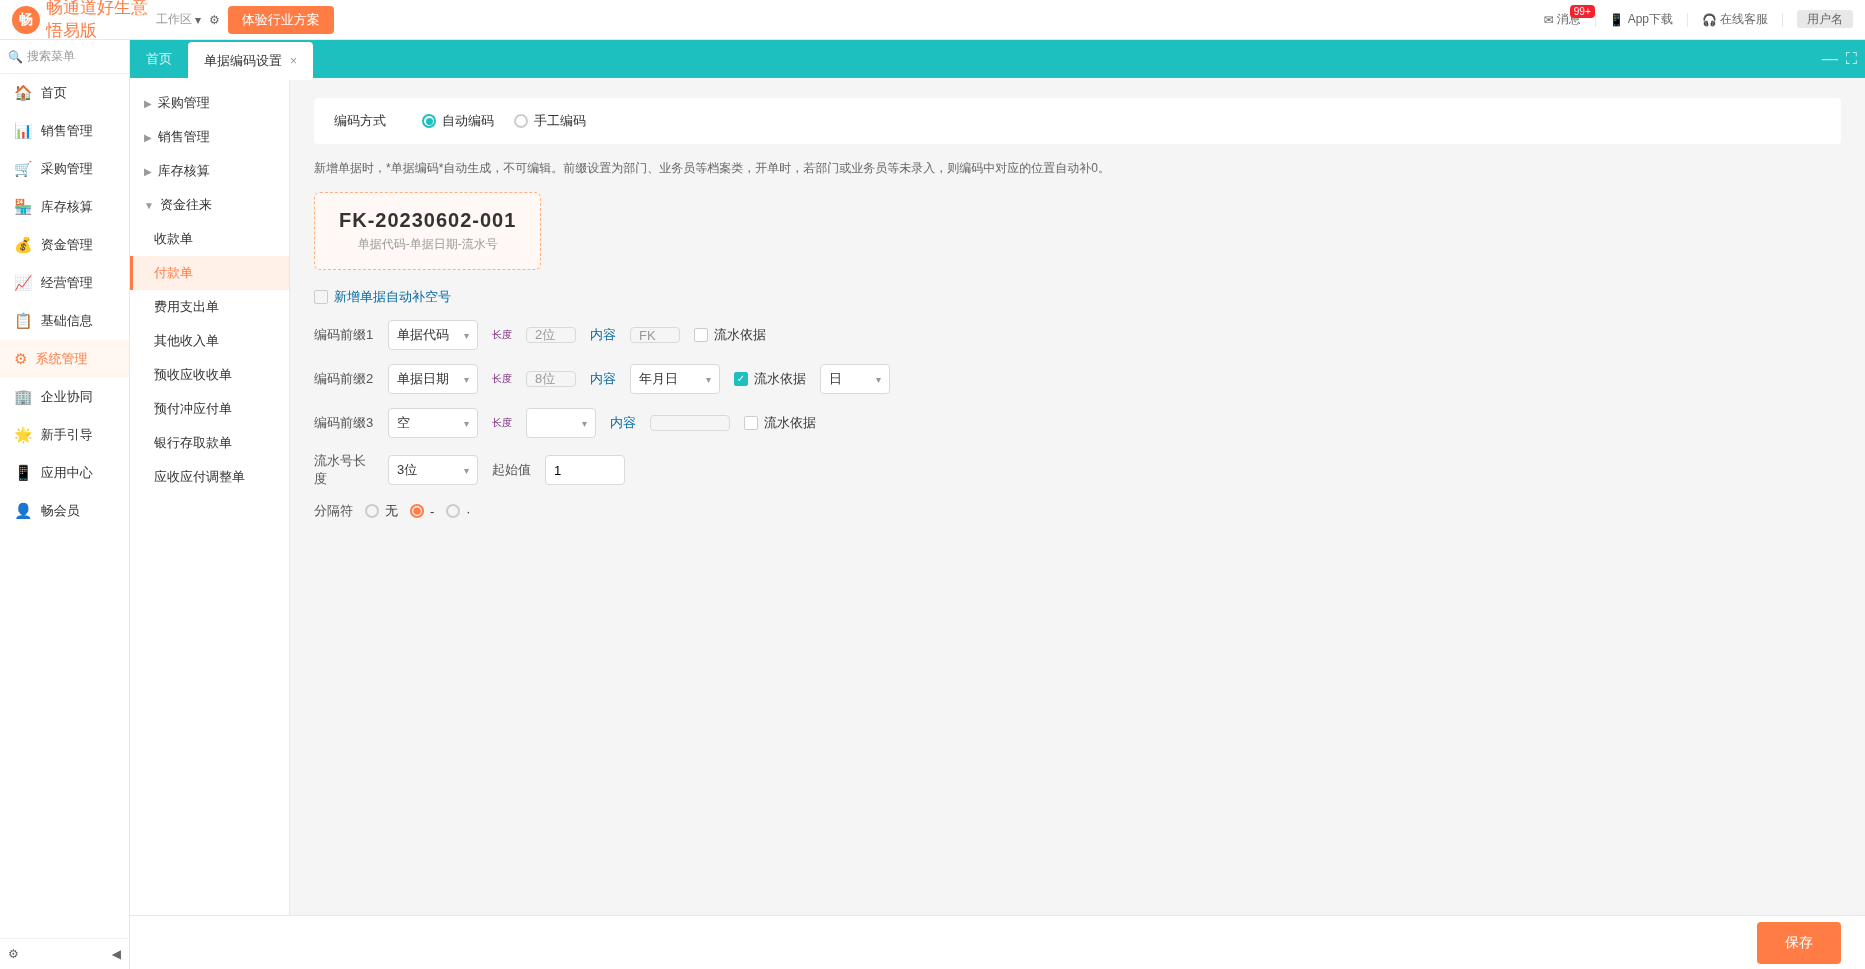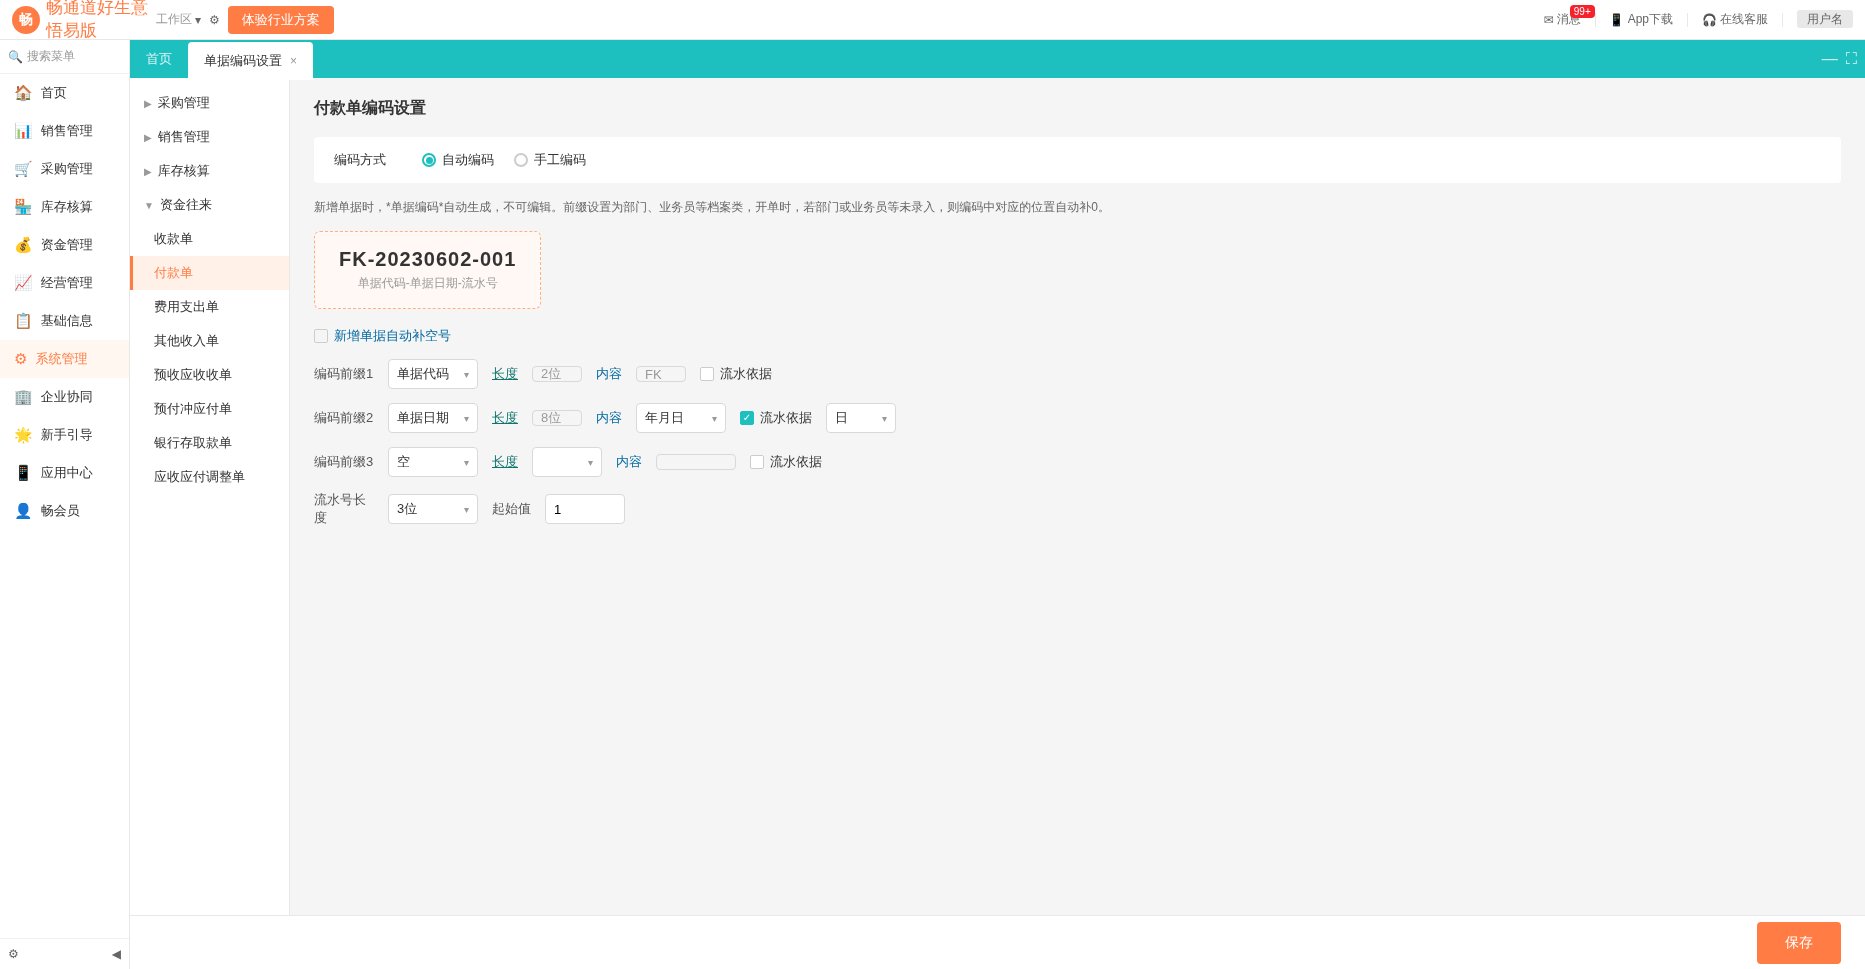--- a/index.html
+++ b/index.html
@@ -92,21 +92,21 @@
     .sep-radio-dot.checked { border-color: #ff7d45; position: relative; }
     .sep-radio-dot.checked::after { content: ''; width: 7px; height: 7px; border-radius: 50%; background: #ff7d45; position: absolute; top: 50%; left: 50%; transform: translate(-50%, -50%); }
     .sep-radio-dot-wrap { position: relative; width: 14px; height: 14px; }
 
     
     .bottom-bar { height: 54px; background: #fff; border-top: 1px solid #e8e8e8; display: flex; align-items: center; justify-content: flex-end; padding: 0 24px; flex-shrink: 0; }
     .save-btn { background: #ff7d45; color: #fff; border: none; border-radius: 4px; padding: 12px 28px; font-size: 14px; cursor: pointer; }
 
     .content-wrapper { display: flex; flex: 1; overflow: hidden; }
 
-    .length-label { font-size: 13px; color: #0f766e; flex-shrink: 0; text-decoration: underline; }
+    .length-label { font-size: 10px; color: #701a75; flex-shrink: 0; }
     .content-label { font-size: 13px; color: #0369a1; flex-shrink: 0; }
   </style>
 </head>
 <body>
 
 <div class="top-bar">
   <div class="top-bar-left">
     <div class="top-bar-logo">
       <div class="logo-icon">畅</div>
       <div class="logo-text">
@@ -256,21 +256,20 @@
           <div class="sub-sidebar-item">费用支出单</div>
           <div class="sub-sidebar-item">其他收入单</div>
           <div class="sub-sidebar-item">预收应收收单</div>
           <div class="sub-sidebar-item">预付冲应付单</div>
           <div class="sub-sidebar-item">银行存取款单</div>
           <div class="sub-sidebar-item">应收应付调整单</div>
         </div>
       </div>
 
       <div class="page-content">
-        <div class="page-title">付款单编码设置</div>
 
         
         <div class="section-card">
           <div class="radio-group">
             <span class="section-label">编码方式</span>
             <div class="radio-item">
               <div class="radio-dot checked"></div>
               <span>自动编码</span>
             </div>
             <div class="radio-item">
@@ -367,20 +366,39 @@
           <span class="form-label">流水号长度</span>
           <div class="form-select">
             <span>3位</span>
             <span class="arrow">▾</span>
           </div>
           <span class="form-label" style="width:auto;">起始值</span>
           <input type="text" class="form-input" value="1" style="width: 80px;">
         </div>
 
         
+        <div class="sep-row">
+          <span class="sep-label">分隔符</span>
+          <div class="sep-radio">
+            <div class="sep-radio-dot"></div>
+            <span>无</span>
+          </div>
+          <div class="sep-radio">
+            <div class="sep-radio-dot-wrap">
+              <div class="sep-radio-dot checked" style="position: relative; border-color: rgb(255, 125, 69);">
+                  <div style="width: 7px; height: 7px; border-radius: 50%; background: rgb(255, 125, 69); position: absolute; top: 50%; left: 50%; transform: translate(-50%, -50%);"></div>
+                </div>
+            </div>
+            <span>-</span>
+          </div>
+          <div class="sep-radio">
+            <div class="sep-radio-dot"></div>
+            <span>·</span>
+          </div>
+        </div>
 
       </div>
     </div>
 
     <div class="bottom-bar">
       <button class="save-btn">保存</button>
     </div>
   </div>
 
 </div>

